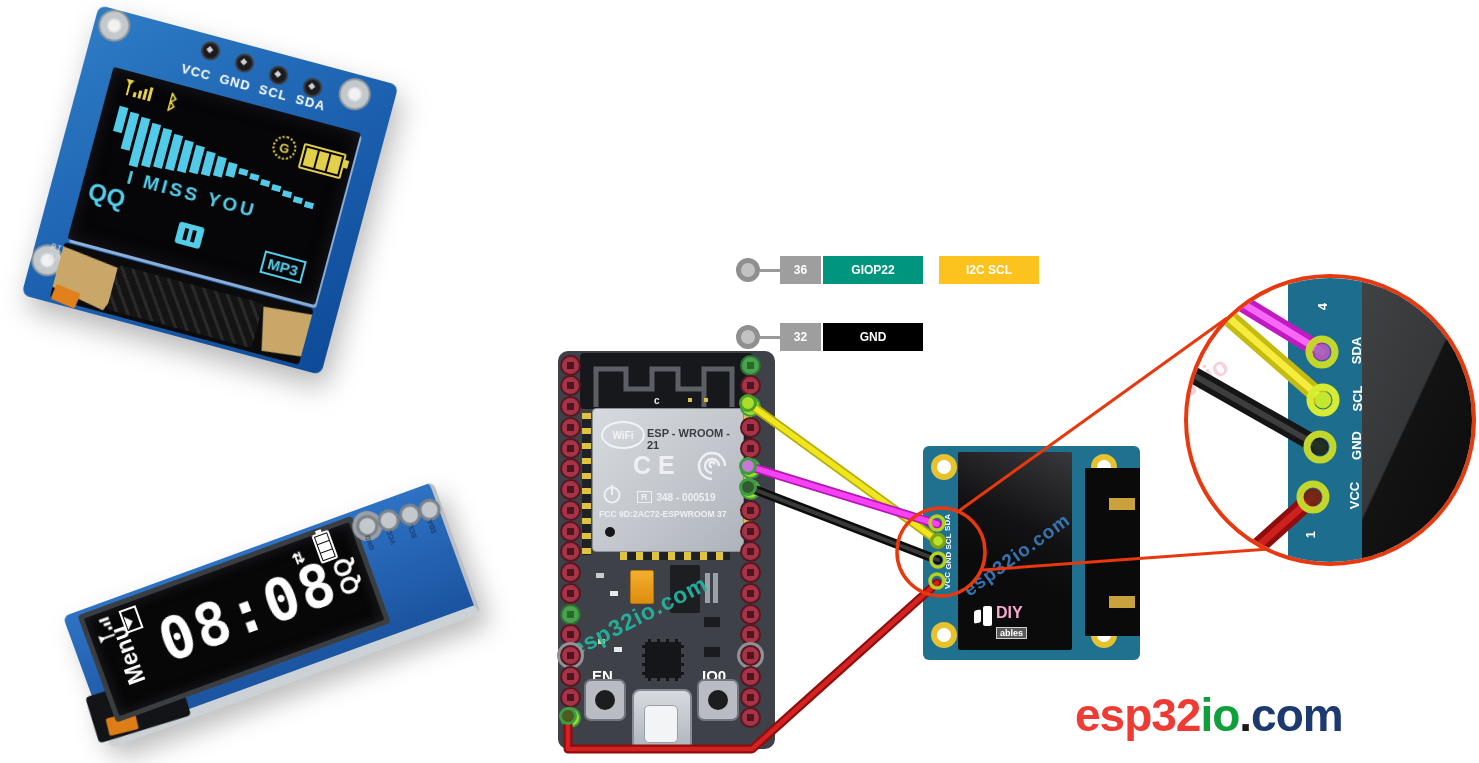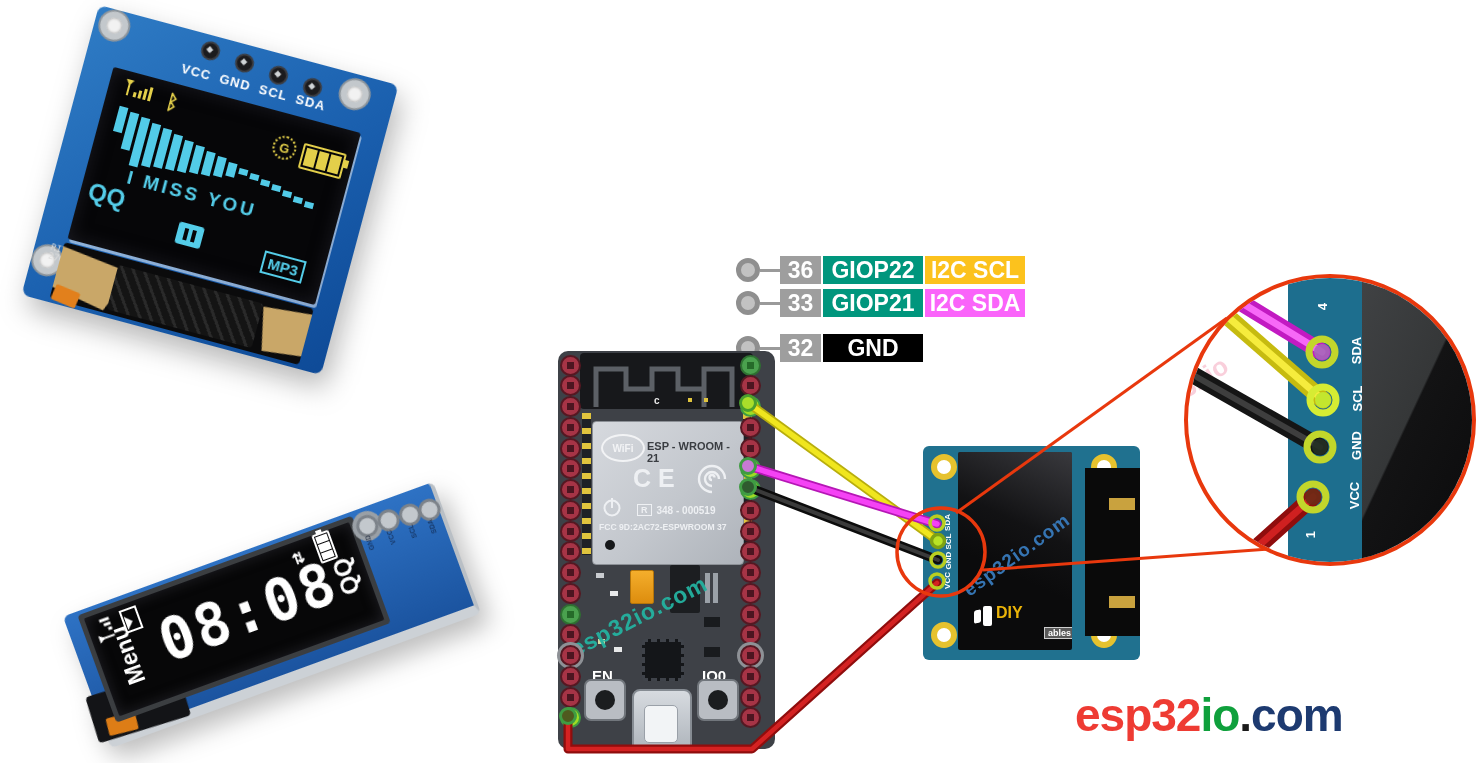--- a/index.html
+++ b/index.html
@@ -81,42 +81,42 @@
   #p2-bat::after{content:"";position:absolute;right:-5px;top:3px;width:3px;height:6px;background:#fff;}
   #p2-mail{left:32px;top:8px;width:20px;height:14px;border:2px solid #fff;background:#070708;}
   #p2-mail::before{content:"";position:absolute;left:1px;top:1px;border-left:7px solid transparent;
           border-right:7px solid transparent;border-top:7px solid #fff;}
 
   
   .pin-row{position:absolute;left:736px;height:28px;display:flex;align-items:center;}
   .row-dot{width:14px;height:14px;border-radius:50%;background:#c2c2c2;border:5px solid #8f8f8f;}
   .row-line{width:20px;height:3px;background:#9a9a9a;}
   .box{height:28px;display:flex;align-items:center;justify-content:center;color:#fff;
-       font-weight:bold;font-size:23px;}
+       font-weight:bold;font-size:12px;}
   .numbox{width:41px;background:#9e9e9e;}
   .gpiobox{width:100px;margin-left:2px;}
-  .sigbox{width:100px;margin-left:2px;}
+  .sigbox{width:100px;margin-left:16px;}
 
   
   #esp32{left:558px;top:351px;width:217px;height:398px;background:#3e4147;border-radius:10px;}
   .pin{position:absolute;width:17px;height:17px;border-radius:50%;}
   .pin::after{content:"";position:absolute;left:5px;top:5px;width:7px;height:7px;}
   .pin-red{background:#a63446;border:2px solid #551822;}
   .pin-red::after{background:#4c1520;}
   .pin-green{background:#4aa14e;border:2px solid #2e7031;}
   .pin-green::after{background:#256b29;}
   .pin-wire{background:#9edc25;border:2px solid #3f9b43;border-radius:50%;}
   .pin-wire::after{background:#6fb41c;border-radius:50%;}
   .pin-pad{box-shadow:0 0 0 3px #8e9196;}
   #antenna{left:22px;top:2px;width:173px;height:56px;background:#17181b;border-radius:4px;}
   #ant-c{left:96px;top:44px;color:#e8e8e8;font-size:10px;font-weight:bold;}
   .antdot{position:absolute;width:4px;height:4px;background:#e0c43e;}
   #shield{left:34px;top:57px;width:150px;height:142px;border-radius:4px;
           background:linear-gradient(135deg,#d6d9de 0%,#c3c7cd 55%,#aeb3ba 100%);
-          border:1px solid #8c9096;margin-top:13px;}
+          border:1px solid #8c9096;}
   .padstrip{position:absolute;width:9px;background:repeating-linear-gradient(#e0c43e 0 6px,#1e2126 6px 15px);}
   #padbottom{left:62px;top:200px;width:110px;height:9px;
           background:repeating-linear-gradient(90deg,#e0c43e 0 7px,#1e2126 7px 16px);}
   #wifi-logo{left:8px;top:12px;width:40px;height:24px;border:2.5px solid #f2f3f5;border-radius:50%;
           color:#f2f3f5;font-size:10px;font-weight:bold;display:flex;align-items:center;justify-content:center;}
   #esp-name{left:54px;top:18px;color:#3a3d42;font-weight:bold;font-size:11px;}
   #ce-mark{left:40px;top:42px;color:#eef0f3;font-size:25px;letter-spacing:7px;font-weight:600;}
   #r-line{left:44px;top:82px;color:#eef0f3;font-weight:bold;font-size:10px;display:flex;gap:5px;align-items:center;}
   #r-line b{border:1.5px solid #eef0f3;padding:0 3px;font-size:9px;}
   #fcc-line{left:6px;top:100px;color:#eef0f3;font-weight:bold;font-size:8.6px;}
@@ -138,23 +138,23 @@
   .mhole{position:absolute;width:14px;height:14px;border-radius:50%;background:#fff;border:6px solid #e6c22e;}
   #oled-screen{left:35px;top:6px;width:114px;height:198px;border-radius:2px;background:#0b0b0c;overflow:hidden;}
   #oled-screen .sheen{position:absolute;inset:0;background:linear-gradient(205deg,rgba(95,95,102,.55) 0%,rgba(40,40,44,.25) 38%,rgba(0,0,0,0) 60%);}
   #oled-wm{left:-16px;top:92px;width:150px;color:rgba(58,128,196,.9);font-weight:bold;font-size:19px;
           letter-spacing:1px;transform:rotate(-36deg);text-align:center;}
   #diy{left:16px;top:152px;display:flex;gap:4px;align-items:flex-start;}
   #diy .mark{position:relative;width:18px;height:22px;}
   #diy .mark::before{content:"";position:absolute;left:0;top:6px;width:7px;height:13px;background:#fff;
           border-radius:2px;transform:skewY(-14deg);}
   #diy .mark::after{content:"";position:absolute;left:9px;top:2px;width:9px;height:20px;background:#fff;border-radius:2px;}
-  #diy .t1{color:#eab308;font-weight:bold;font-size:16px;line-height:15px;}
+  #diy .t1{color:#f9a8d4;font-weight:bold;font-size:16px;line-height:15px;}
   #diy .t2{display:inline-block;color:#fff;font-weight:bold;font-size:9px;border:1px solid #cfcfcf;
-          background:#5a5a5a;padding:0 3px;margin-top:2px;margin-left:48px;}
+          background:#5a5a5a;padding:0 3px;margin-top:2px;}
   #oled-conn{left:162px;top:22px;width:55px;height:168px;background:#0a0a0a;}
   .goldtab{position:absolute;width:26px;height:12px;background:#c9a23e;}
   .oledlbl{position:absolute;width:30px;text-align:center;color:#fff;font-weight:bold;font-size:8px;
           transform:rotate(-90deg);}
 
   
   #zoomc{left:1184px;top:274px;width:284px;height:284px;border:4px solid #e8380d;border-radius:50%;
           background:#fff;overflow:hidden;z-index:6;}
   #z-strip{left:100px;top:0;width:74px;height:284px;background:#1d6e8e;}
   #z-dark{left:174px;top:0;width:110px;height:284px;
@@ -282,28 +282,21 @@
     <span class="p2lbl vrot" style="left:364px;top:38px;">SDA</span>
   </div>
 
   <div class="pin-row" style="top:256px;">
     <div class="row-dot"></div>
     <div class="row-line"></div>
     <div class="box numbox">36</div>
     <div class="box gpiobox" style="background: rgb(0, 150, 125);">GIOP22</div>
     <div class="box sigbox" style="background: rgb(252, 194, 29);">I2C SCL</div>
   </div>
-  <div class="pin-row" style="top:289px;">
-    <div class="row-dot"></div>
-    <div class="row-line"></div>
-    <div class="box numbox">33</div>
-    <div class="box gpiobox" style="background: rgb(0, 150, 125);">GIOP21</div>
-    <div class="box sigbox" style="background: rgb(250, 100, 250);">I2C SDA</div>
-  </div>
-  <div class="pin-row" style="top:334px;">
+  <div class="pin-row" style="top:323px;">
     <div class="row-dot"></div>
     <div class="row-line"></div>
     <div class="box numbox">32</div>
     <div class="box gpiobox" style="background: rgb(0, 0, 0);">GND</div>
   </div>
 
   <div id="esp32" class="abs">
     <div id="antenna" class="abs">
       <svg width="173" height="56">
         <path d="M16 54 V16 H46 V36 H72 V16 H98 V36 H124 V16 H152 V54 M124 36 V54" fill="none" stroke="#5c6066" stroke-width="5"></path>

